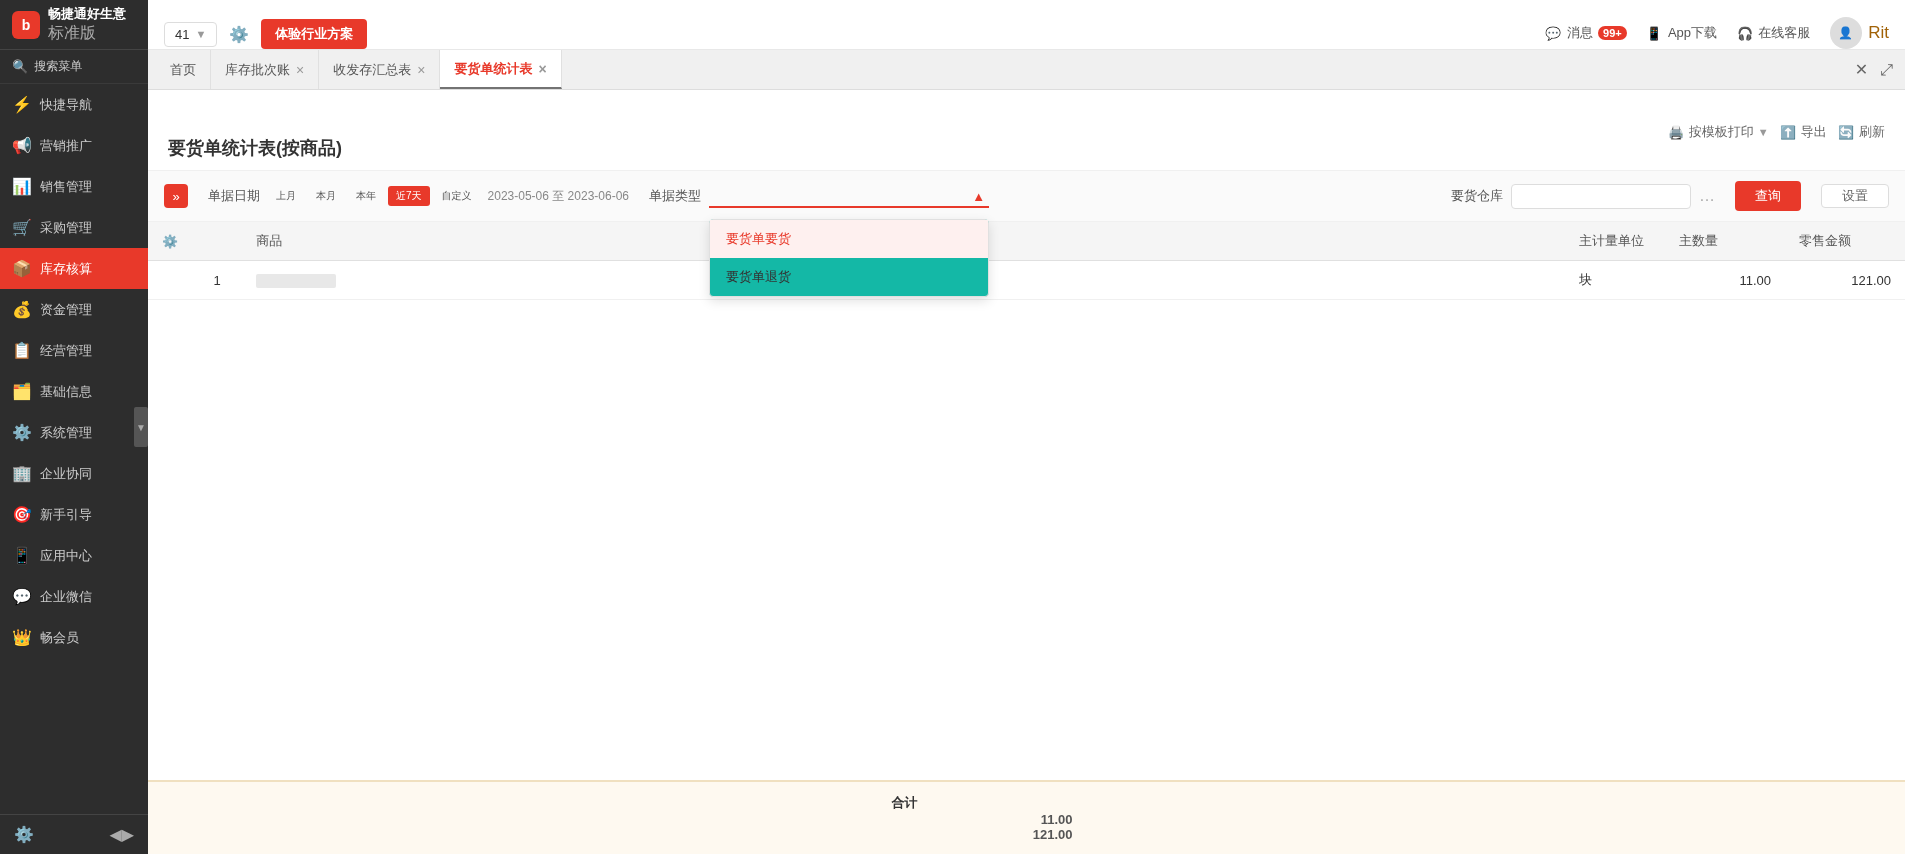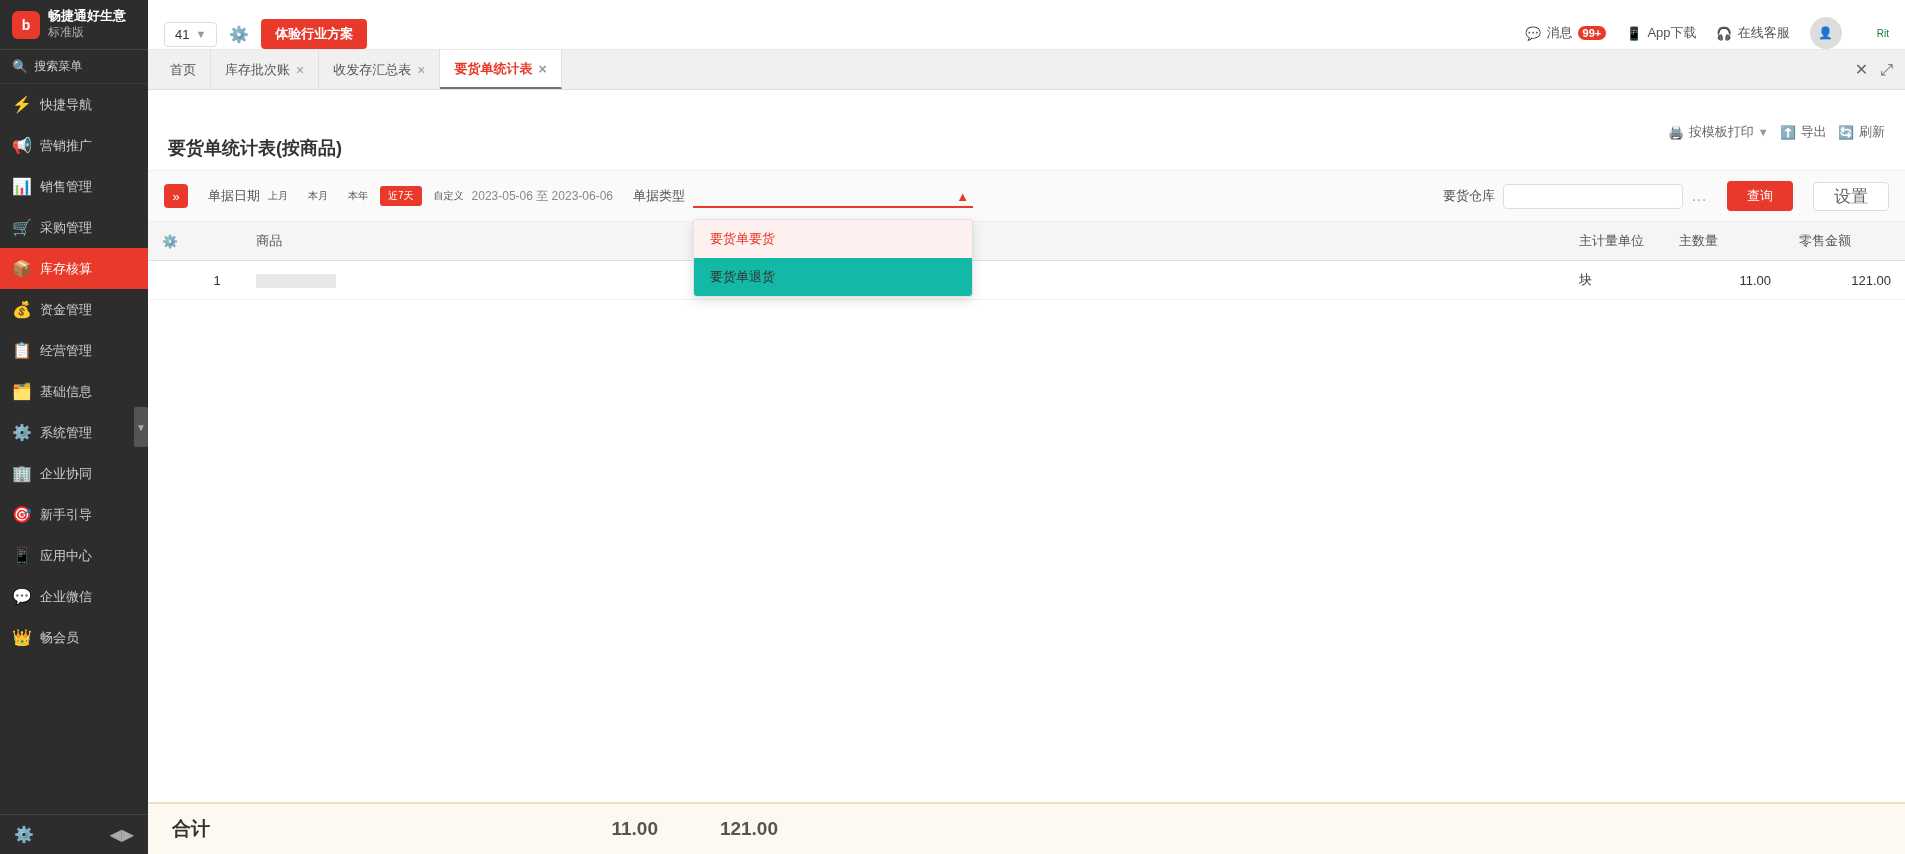--- a/index.html
+++ b/index.html
@@ -26,21 +26,21 @@
       width: 28px;
       height: 28px;
       background: #e8392a;
       border-radius: 6px;
       display: flex; align-items: center; justify-content: center;
       color: white; font-size: 14px; font-weight: bold; margin-right: 8px;
       flex-shrink: 0;
     }
     .sidebar-logo-text { color: #fff; font-size: 12px; line-height: 1.3; }
     .sidebar-logo-text .main { font-size: 13px; font-weight: bold; }
-    .sidebar-logo-text .sub { font-size: 12px; color: #aaa; }
+    .sidebar-logo-text .sub { font-size: 16px; color: #aaa; }
 
     .sidebar-search {
       display: flex; align-items: center;
       padding: 8px 12px;
       color: #ccc; font-size: 12px; cursor: pointer;
       border-bottom: 1px solid #3a3a3a;
     }
     .sidebar-search .icon { margin-right: 6px; font-size: 13px; }
 
     .sidebar-nav { flex: 1; overflow-y: auto; }
@@ -110,21 +110,21 @@
     .header-action .badge {
       background: #e8392a; color: white; border-radius: 10px;
       padding: 1px 5px; font-size: 11px; font-weight: bold;
     }
     .user-avatar {
       width: 32px; height: 32px; border-radius: 50%; background: #ddd;
       display: flex; align-items: center; justify-content: center;
       color: #999; font-size: 12px; overflow: hidden;
     }
     .user-info { display: flex; align-items: center; gap: 6px; cursor: pointer; }
-    .user-name { color: #15803d; font-size: 10px; margin-left: 29px; }
+    .user-name { color: #a16207; font-size: 17px; }
 
     
     .tab-bar {
       height: 40px;
       background: #f0f0f0;
       display: flex; align-items: stretch;
       border-bottom: 1px solid #ddd;
       flex-shrink: 0;
       padding: 0 8px;
     }
@@ -170,21 +170,21 @@
       padding: 10px 16px;
       border-bottom: 1px solid #f0f0f0;
       gap: 20px; flex-shrink: 0; flex-wrap: wrap;
       background: #fafafa;
     }
     .filter-toggle-btn {
       width: 24px; height: 24px; background: #e8392a; border-radius: 4px;
       display: flex; align-items: center; justify-content: center;
       color: white; cursor: pointer; font-size: 13px; flex-shrink: 0;
     }
-    .filter-group { display: flex; align-items: center; }
+    .filter-group { display: flex; align-items: center; gap: 8px; }
     .filter-label { color: #555; font-size: 13px; white-space: nowrap; }
     .date-quick-btns { display: flex; align-items: center; gap: 4px; }
     .date-quick-btn {
       padding: 3px 8px; font-size: 10px; color: #555;
       cursor: pointer; border-radius: 3px;
     }
     .date-quick-btn.hot {
       background: #e8392a; color: white; border-radius: 3px; padding: 3px 8px;
     }
     .date-range-text { color: #888; font-size: 12px; }
@@ -212,21 +212,21 @@
       background: white; width: 180px; color: #333;
     }
     .warehouse-more { color: #aaa; cursor: pointer; font-size: 16px; }
 
     .query-btn {
       background: #e8392a; color: white; border: none;
       padding: 6px 20px; border-radius: 4px; cursor: pointer; font-size: 13px;
     }
     .set-btn {
       background: white; color: #666; border: 1px solid #ddd;
-      padding: 2px 20px; border-radius: 4px; cursor: pointer; font-size: 17px;
+      padding: 2px 20px; border-radius: 4px; cursor: pointer; font-size: 13px;
     }
 
     
     .dropdown-menu {
       position: absolute; top: 34px; left: 0; z-index: 1000;
       background: #14b8a6; border: 1px solid #e0e0e0; border-radius: 4px;
       box-shadow: 0 4px 12px rgba(0,0,0,0.12); min-width: 280px;
     }
     .dropdown-item {
       padding: 10px 16px; font-size: 13px; color: #333;
@@ -255,22 +255,22 @@
     .col-amount { width: 120px; text-align: right; }
     .product-placeholder {
       display: inline-block; width: 80px; height: 14px;
       background: #e8e8e8; border-radius: 2px; vertical-align: middle;
     }
 
     
     .table-footer {
       background: #fef9f0; border-top: 2px solid #f0e0c0;
       padding: 12px 14px; display: flex; align-items: center;
-      font-size: 19px; color: #555; flex-shrink: 0;
-      position: sticky; bottom: 0;
+      font-size: 13px; color: #555; flex-shrink: 0;
+      position: sticky; bottom: 0; flex-direction: column;
     }
     .footer-label { width: 290px; padding-left: 10px; color: #333; font-weight: bold; }
     .footer-unit { width: 100px; }
     .footer-qty { width: 120px; text-align: right; font-weight: bold; padding-right: 14px; }
     .footer-amount { width: 120px; text-align: right; font-weight: bold; padding-right: 14px; }
 
     
     .table-area::-webkit-scrollbar { width: 6px; height: 6px; }
     .table-area::-webkit-scrollbar-thumb { background: #ccc; border-radius: 3px; }
   </style>

